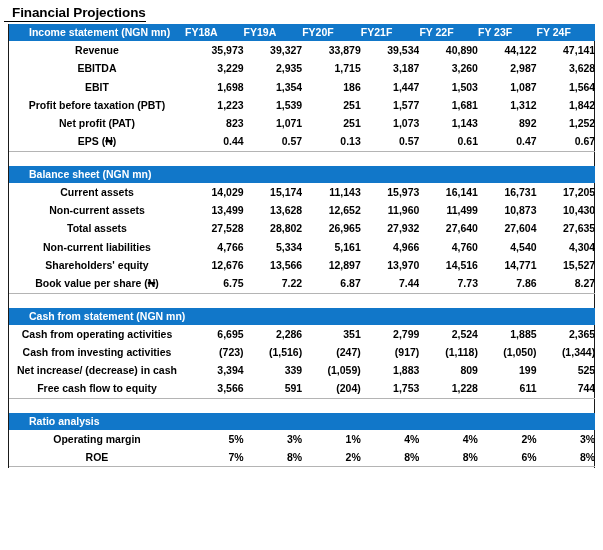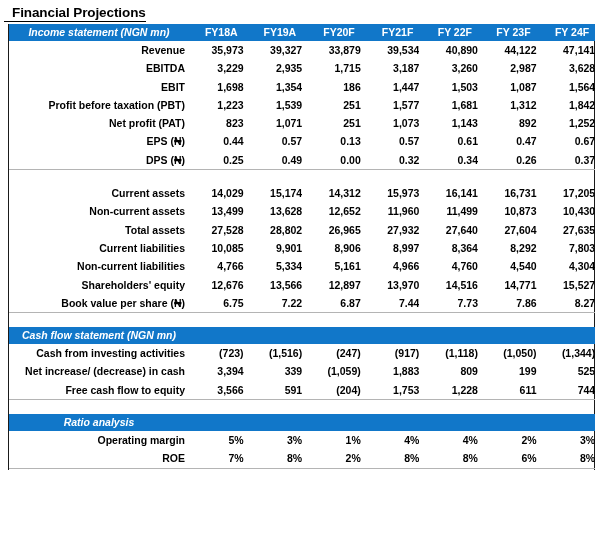--- a/index.html
+++ b/index.html
@@ -71,32 +71,31 @@
   
   tr.section-head td {
     background: #1177c9;
     color: #ffffff;
     font-weight: bold;
     font-size: 10.5px;
     height: 17px;
     line-height: 17px;
   }
   tr.section-head td.lbl {
-    padding-left: 4px;
+    padding-left: 20px;
+    text-align: left;
+  }
+  tr.section-head td.val {
+    text-align: left;
+    padding-right: 6px;
+  }
+
+  
+  td.lbl {
     text-align: center;
-    font-style: italic;
-  }
-  tr.section-head td.val {
-    text-align: right;
-    padding-right: 6px;
-  }
-
-  
-  td.lbl {
-    text-align: right;
     padding-left: 4px;
     font-weight: bold;
     color: #000000;
   }
   td.val {
     text-align: right;
     padding-right: 6px;
     font-weight: bold;
     color: #000000;
   }
@@ -198,41 +197,41 @@
           <tr>
             <td class="lbl">EPS (₦)</td>
             <td class="val">0.44</td>
             <td class="val">0.57</td>
             <td class="val">0.13</td>
             <td class="val">0.57</td>
             <td class="val">0.61</td>
             <td class="val">0.47</td>
             <td class="val">0.67</td>
           </tr>
-          <tr>
-            <td class="lbl">DPS (₦)</td>
-            <td class="val">0.25</td>
-            <td class="val">0.49</td>
-            <td class="val">0.00</td>
-            <td class="val">0.32</td>
-            <td class="val">0.34</td>
-            <td class="val">0.26</td>
-            <td class="val">0.37</td>
-          </tr>
           <tr class="rule">
             <td colspan="8"></td>
           </tr>
           <tr class="gap">
             <td colspan="8"></td>
+          </tr>
+          <tr class="section-head">
+            <td class="lbl">Balance sheet (NGN mn)</td>
+            <td class="val"></td>
+            <td class="val"></td>
+            <td class="val"></td>
+            <td class="val"></td>
+            <td class="val"></td>
+            <td class="val"></td>
+            <td class="val"></td>
           </tr>
           <tr>
             <td class="lbl">Current assets</td>
             <td class="val">14,029</td>
             <td class="val">15,174</td>
-            <td class="val">14,312</td>
+            <td class="val">11,143</td>
             <td class="val">15,973</td>
             <td class="val">16,141</td>
             <td class="val">16,731</td>
             <td class="val">17,205</td>
           </tr>
           <tr>
             <td class="lbl">Non-current assets</td>
             <td class="val">13,499</td>
             <td class="val">13,628</td>
             <td class="val">12,652</td>
@@ -245,30 +244,20 @@
             <td class="lbl">Total assets</td>
             <td class="val">27,528</td>
             <td class="val">28,802</td>
             <td class="val">26,965</td>
             <td class="val">27,932</td>
             <td class="val">27,640</td>
             <td class="val">27,604</td>
             <td class="val">27,635</td>
           </tr>
           <tr>
-            <td class="lbl">Current liabilities</td>
-            <td class="val">10,085</td>
-            <td class="val">9,901</td>
-            <td class="val">8,906</td>
-            <td class="val">8,997</td>
-            <td class="val">8,364</td>
-            <td class="val">8,292</td>
-            <td class="val">7,803</td>
-          </tr>
-          <tr>
             <td class="lbl">Non-current liabilities</td>
             <td class="val">4,766</td>
             <td class="val">5,334</td>
             <td class="val">5,161</td>
             <td class="val">4,966</td>
             <td class="val">4,760</td>
             <td class="val">4,540</td>
             <td class="val">4,304</td>
           </tr>
           <tr>
@@ -291,28 +280,38 @@
             <td class="val">7.86</td>
             <td class="val">8.27</td>
           </tr>
           <tr class="rule">
             <td colspan="8"></td>
           </tr>
           <tr class="gap">
             <td colspan="8"></td>
           </tr>
           <tr class="section-head">
-            <td class="lbl">Cash flow statement (NGN mn)</td>
-            <td class="val"></td>
-            <td class="val"></td>
-            <td class="val"></td>
-            <td class="val"></td>
-            <td class="val"></td>
-            <td class="val"></td>
-            <td class="val"></td>
+            <td class="lbl">Cash from statement (NGN mn)</td>
+            <td class="val"></td>
+            <td class="val"></td>
+            <td class="val"></td>
+            <td class="val"></td>
+            <td class="val"></td>
+            <td class="val"></td>
+            <td class="val"></td>
+          </tr>
+          <tr>
+            <td class="lbl">Cash from operating activities</td>
+            <td class="val">6,695</td>
+            <td class="val">2,286</td>
+            <td class="val">351</td>
+            <td class="val">2,799</td>
+            <td class="val">2,524</td>
+            <td class="val">1,885</td>
+            <td class="val">2,365</td>
           </tr>
           <tr>
             <td class="lbl">Cash from investing activities</td>
             <td class="val">(723)</td>
             <td class="val">(1,516)</td>
             <td class="val">(247)</td>
             <td class="val">(917)</td>
             <td class="val">(1,118)</td>
             <td class="val">(1,050)</td>
             <td class="val">(1,344)</td>

